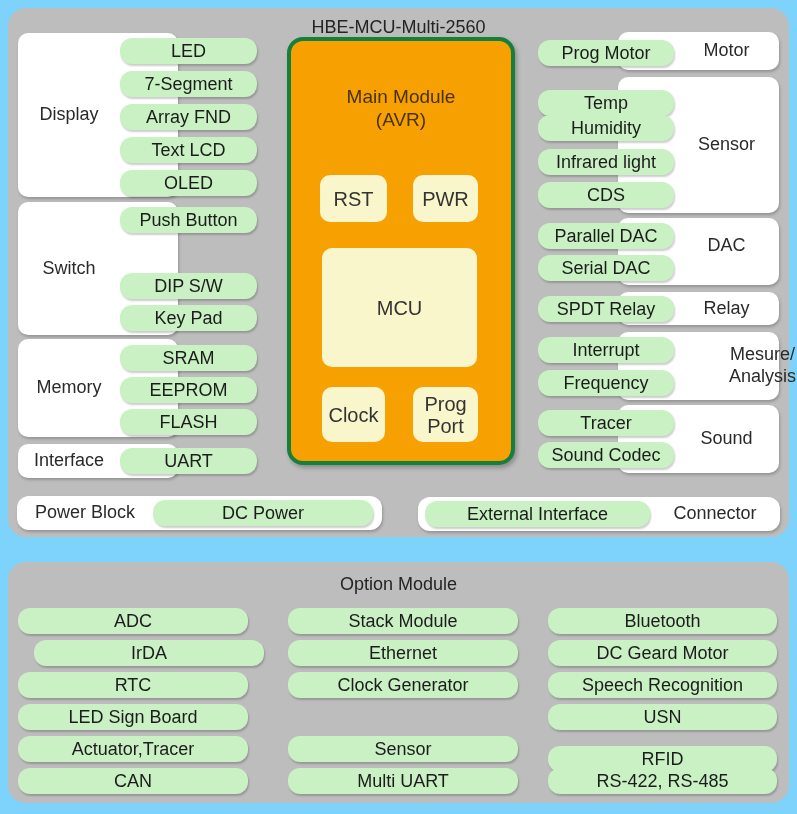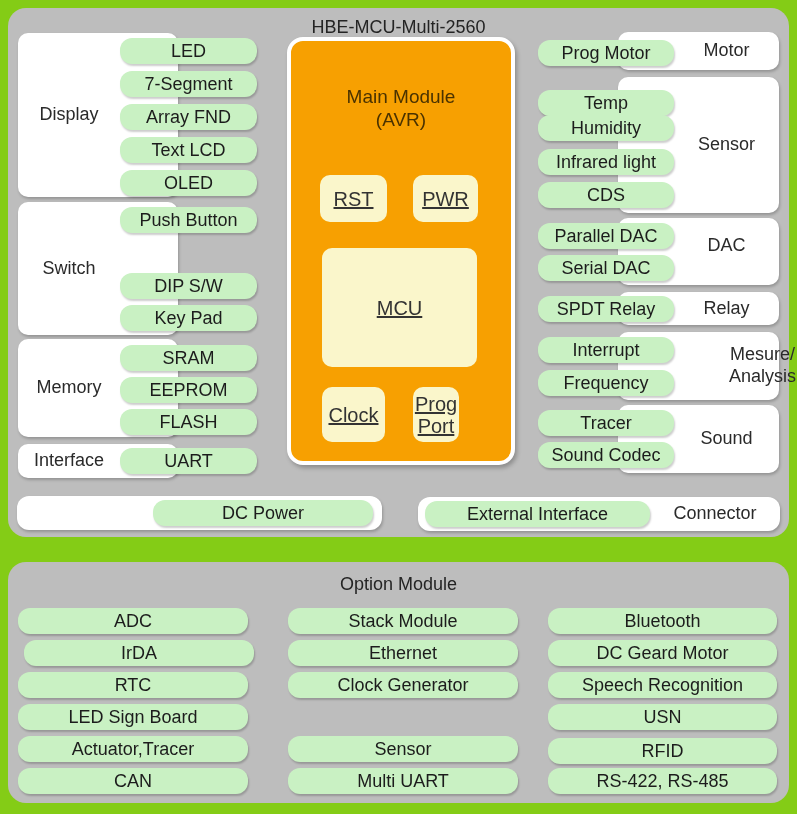--- a/index.html
+++ b/index.html
@@ -1,17 +1,17 @@
 <!DOCTYPE html>
 <html style="--panel_gray: #bdbdbd; --pill_green: #c9f1c3; --module_orange: #f7a001; --box_cream: #faf6cb; --box_white: #ffffff; --module_text: #4a3200;"><head>
 <meta charset="utf-8">
 <style>
   html,body{margin:0;padding:0;background:#fff;}
   .stage{
-    position:relative;width:797px;height:814px;background:#84cc16;
+    position:relative;width:797px;height:814px;background:#7dd3fc;
     font-family:"Liberation Sans",sans-serif;color:#1c1c1c;overflow:hidden;
   }
   .panel{
     position:absolute;background:var(--panel_gray,#bdbdbd);border-radius:18px;
   }
   .panel-title{
     position:absolute;left:0;right:0;text-align:center;
     font-size:18px;color:#242424;
   }
   .wbox{
@@ -24,31 +24,31 @@
     display:flex;align-items:center;justify-content:center;
     font-size:18px;color:#1c1c1c;white-space:nowrap;z-index:2;
   }
   .lbl{
     position:absolute;display:flex;align-items:center;justify-content:center;
     font-size:18px;color:#2a2a2a;text-align:center;line-height:1.2;z-index:3;
   }
   .col{flex-direction:column;}
   .main-module{
     position:absolute;left:279px;top:29px;width:220px;height:420px;
-    background:var(--module_orange,#f7a001);border:4px solid #ffffff;border-radius:16px;
+    background:var(--module_orange,#f7a001);border:4px solid #15803d;border-radius:16px;
     box-shadow:2px 3px 4px rgba(0,0,0,.25);z-index:1;
   }
   .mm-title{
     position:absolute;top:44px;left:0;right:0;text-align:center;
     font-size:19px;line-height:23px;color:var(--module_text,#4a3200);
   }
   .cream{
     position:absolute;background:var(--box_cream,#faf6cb);border-radius:10px;
     display:flex;align-items:center;justify-content:center;flex-direction:column;
-    font-size:20px;color:#333;text-align:center;line-height:22px;text-decoration:underline;
+    font-size:20px;color:#333;text-align:center;line-height:22px;
   }
 </style>
 </head>
 <body>
 
 <div class="stage">
 
   <section class="panel" style="left:8px;top:8px;width:781px;height:529px">
 
     <div class="panel-title" style="top:9px">HBE-MCU-Multi-2560</div>
@@ -81,21 +81,21 @@
 
     <div class="main-module">
       <div class="mm-title">
         <div>Main Module</div>
         <div>(AVR)</div>
       </div>
       <div class="cream" style="left:29px;top:134px;width:67px;height:47px">RST</div>
       <div class="cream" style="left:122px;top:134px;width:65px;height:47px">PWR</div>
       <div class="cream" style="left:31px;top:207px;width:155px;height:119px">MCU</div>
       <div class="cream" style="left:31px;top:346px;width:63px;height:55px">Clock</div>
-      <div class="cream" style="left:122px;top:346px;width:46px;height:55px">
+      <div class="cream" style="left:122px;top:346px;width:65px;height:55px">
         <span>Prog</span>
         <span>Port</span>
       </div>
     </div>
 
     <div class="wbox" style="left:610px;top:24px;width:161px;height:38px"></div>
     <div class="wbox" style="left:610px;top:69px;width:161px;height:136px"></div>
     <div class="wbox" style="left:610px;top:210px;width:161px;height:67px"></div>
     <div class="wbox" style="left:610px;top:284px;width:161px;height:33px"></div>
     <div class="wbox" style="left:610px;top:324px;width:161px;height:68px"></div>
@@ -123,45 +123,46 @@
 
     <div class="pill" style="left:530px;top:288px;width:136px">SPDT Relay</div>
 
     <div class="pill" style="left:530px;top:329px;width:136px">Interrupt</div>
     <div class="pill" style="left:530px;top:362px;width:136px">Frequency</div>
 
     <div class="pill" style="left:530px;top:402px;width:136px">Tracer</div>
     <div class="pill" style="left:530px;top:434px;width:136px">Sound Codec</div>
 
     <div class="wbox" style="left:9px;top:488px;width:365px;height:34px;border-radius:12px"></div>
+    <div class="lbl" style="left:9px;top:488px;width:136px;height:34px">Power Block</div>
     <div class="pill" style="left:145px;top:492px;width:220px">DC Power</div>
 
     <div class="wbox" style="left:410px;top:489px;width:362px;height:34px;border-radius:12px"></div>
     <div class="pill" style="left:417px;top:493px;width:225px">External Interface</div>
     <div class="lbl" style="left:642px;top:489px;width:130px;height:34px">Connector</div>
   </section>
 
   <section class="panel" style="left:8px;top:562px;width:781px;height:241px">
 
     <div class="panel-title" style="top:12px">Option Module</div>
 
     <div class="pill" style="left:10px;top:46px;width:230px">ADC</div>
-    <div class="pill" style="left:16px;top:78px;width:230px">IrDA</div>
+    <div class="pill" style="left:26px;top:78px;width:230px">IrDA</div>
     <div class="pill" style="left:10px;top:110px;width:230px">RTC</div>
     <div class="pill" style="left:10px;top:142px;width:230px">LED Sign Board</div>
     <div class="pill" style="left:10px;top:174px;width:230px">Actuator,Tracer</div>
     <div class="pill" style="left:10px;top:206px;width:230px">CAN</div>
 
     <div class="pill" style="left:280px;top:46px;width:230px">Stack Module</div>
     <div class="pill" style="left:280px;top:78px;width:230px">Ethernet</div>
     <div class="pill" style="left:280px;top:110px;width:230px">Clock Generator</div>
     <div class="pill" style="left:280px;top:174px;width:230px">Sensor</div>
     <div class="pill" style="left:280px;top:206px;width:230px">Multi UART</div>
 
     <div class="pill" style="left:540px;top:46px;width:229px">Bluetooth</div>
     <div class="pill" style="left:540px;top:78px;width:229px">DC Geard Motor</div>
     <div class="pill" style="left:540px;top:110px;width:229px">Speech Recognition</div>
     <div class="pill" style="left:540px;top:142px;width:229px">USN</div>
-    <div class="pill" style="left:540px;top:176px;width:229px">RFID</div>
+    <div class="pill" style="left:540px;top:184px;width:229px">RFID</div>
     <div class="pill" style="left:540px;top:206px;width:229px">RS-422, RS-485</div>
   </section>
 
 </div>
 
 </body></html>

